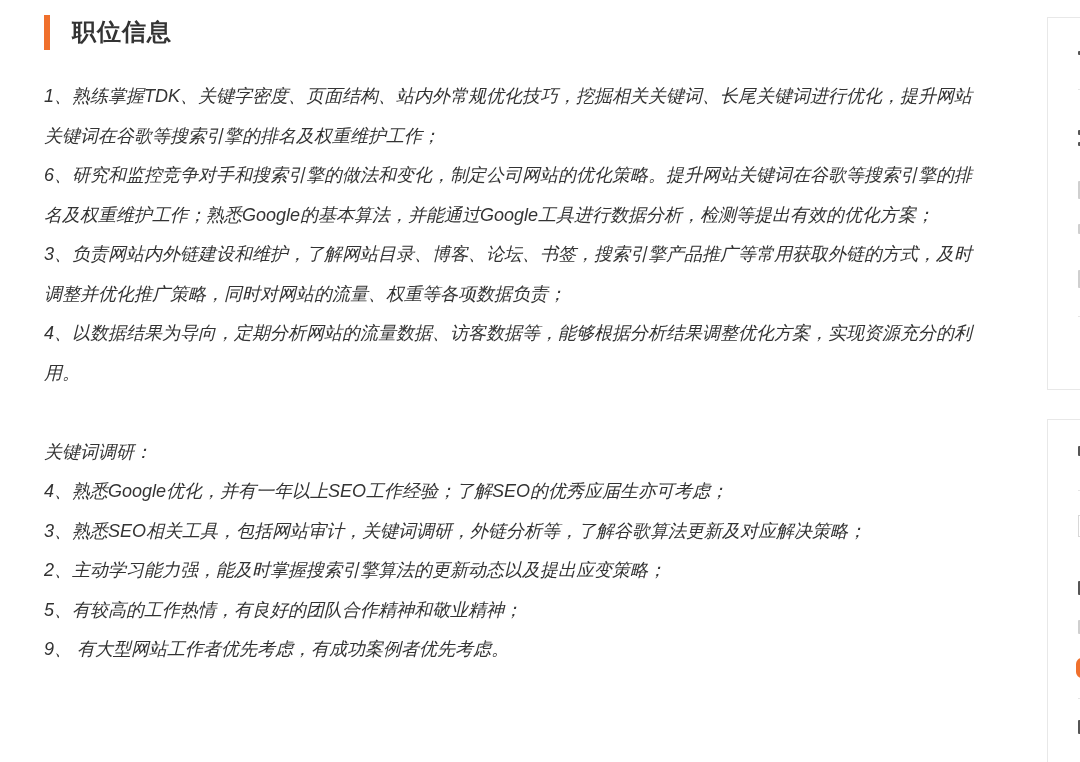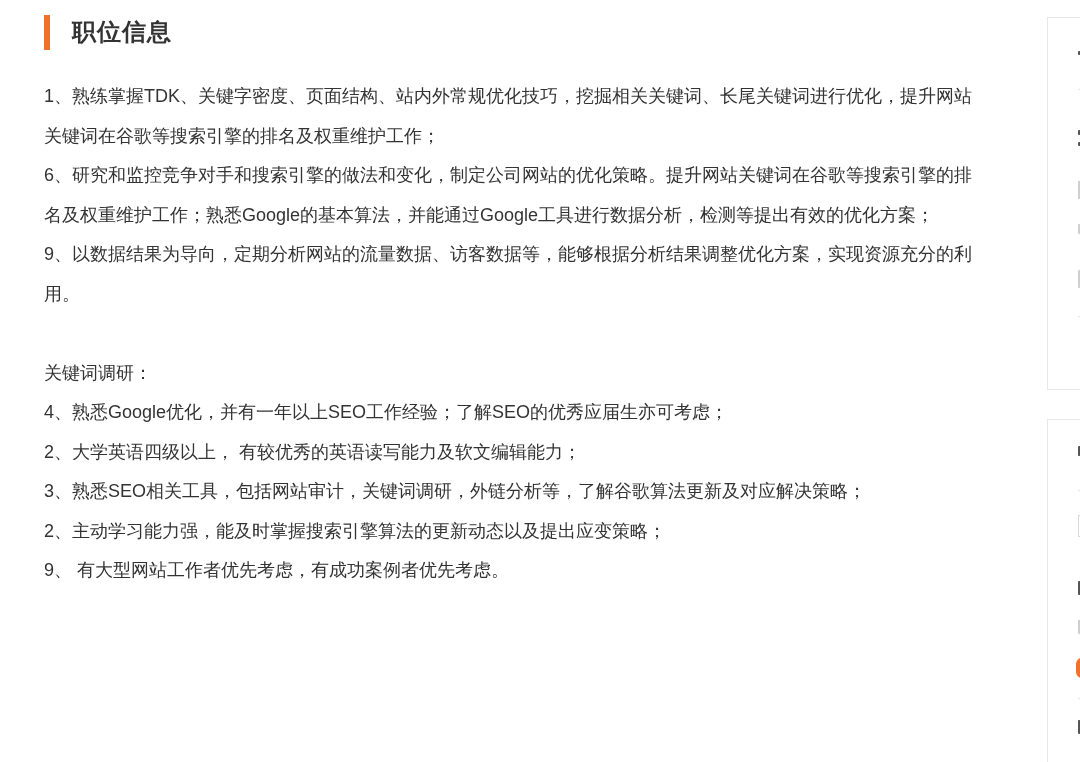--- a/index.html
+++ b/index.html
@@ -41,20 +41,21 @@
       font-weight: bold;
       color: #333333;
       letter-spacing: 1px;
     }
     .body-text {
       margin-top: 27px;
       font-size: 18px;
       line-height: 39.5px;
       color: #333333;
       width: 940px;
+      font-style: italic;
     }
     .body-text p {
       margin: 0;
     }
     .spacer {
       height: 39.5px;
     }
     .side-card {
       position: absolute;
       left: 1047px;
@@ -101,27 +102,28 @@
 
   <div class="main">
     <div class="section-title">
       <div class="accent-bar"></div>
       <h2>职位信息</h2>
     </div>
 
     <div class="body-text">
       <p>1、熟练掌握TDK、关键字密度、页面结构、站内外常规优化技巧，挖掘相关关键词、长尾关键词进行优化，提升网站关键词在谷歌等搜索引擎的排名及权重维护工作；</p>
       <p>6、研究和监控竞争对手和搜索引擎的做法和变化，制定公司网站的优化策略。提升网站关键词在谷歌等搜索引擎的排名及权重维护工作；熟悉Google的基本算法，并能通过Google工具进行数据分析，检测等提出有效的优化方案；</p>
-      <p>9、以数据结果为导向，定期分析网站的流量数据、访客数据等，能够根据分析结果调整优化方案，实现资源充分的利用。</p>
+      <p>3、负责网站内外链建设和维护，了解网站目录、博客、论坛、书签，搜索引擎产品推广等常用获取外链的方式，及时调整并优化推广策略，同时对网站的流量、权重等各项数据负责；</p>
+      <p>4、以数据结果为导向，定期分析网站的流量数据、访客数据等，能够根据分析结果调整优化方案，实现资源充分的利用。</p>
       <div class="spacer"></div>
       <p>关键词调研：</p>
       <p>4、熟悉Google优化，并有一年以上SEO工作经验；了解SEO的优秀应届生亦可考虑；</p>
-      <p>2、大学英语四级以上， 有较优秀的英语读写能力及软文编辑能力；</p>
       <p>3、熟悉SEO相关工具，包括网站审计，关键词调研，外链分析等，了解谷歌算法更新及对应解决策略；</p>
       <p>2、主动学习能力强，能及时掌握搜索引擎算法的更新动态以及提出应变策略；</p>
+      <p>5、有较高的工作热情，有良好的团队合作精神和敬业精神；</p>
       <p>9、 有大型网站工作者优先考虑，有成功案例者优先考虑。</p>
     </div>
   </div>
 
   <div class="side-card top">
     <div class="frag" style="top:33px;height:4px;"></div>
     <div class="divider-frag" style="top:71px;"></div>
     <div class="frag" style="top:112px;height:5px;"></div>
     <div class="frag" style="top:124px;height:4px;"></div>
     <div class="frag light" style="top:163px;height:18px;"></div>

